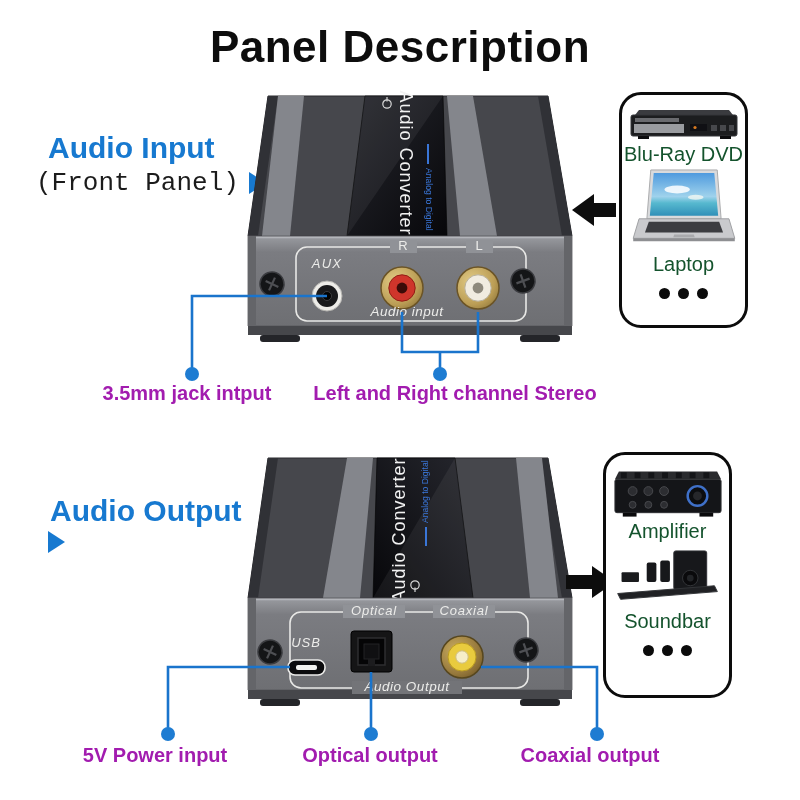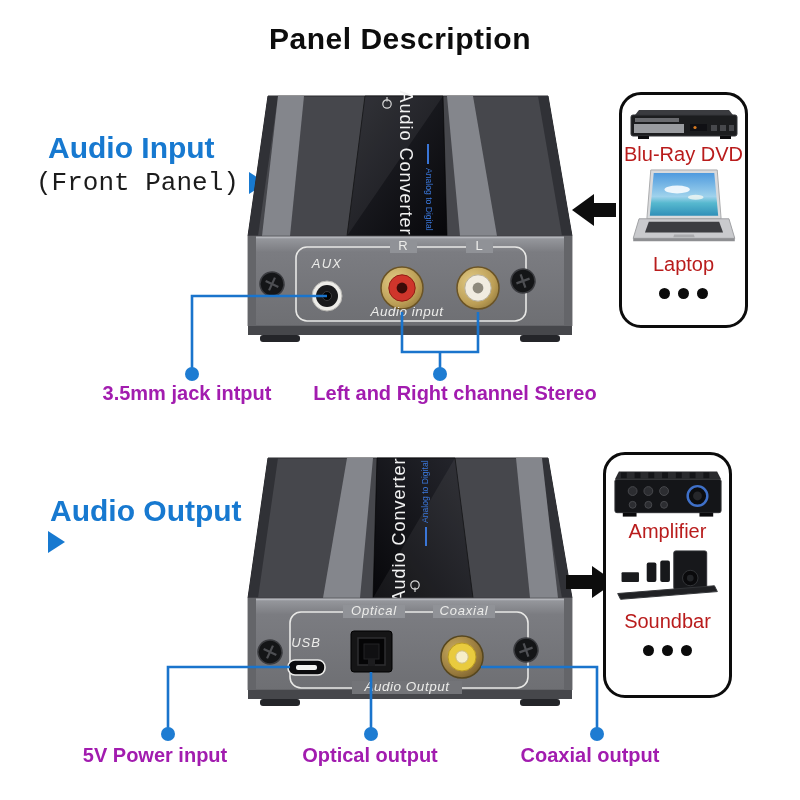--- a/index.html
+++ b/index.html
@@ -1,27 +1,27 @@
 <!DOCTYPE html>
 <html><head>
 <meta charset="utf-8">
 <style>
   html,body{margin:0;padding:0;background:#fff;}
   .stage{position:relative;width:800px;height:800px;background:#ffffff;overflow:hidden;
          font-family:"Liberation Sans",sans-serif;color:#111;}
   .title{position:absolute;top:22px;left:0;width:100%;text-align:center;
-         font-size:30px;font-weight:bold;color:#0d0d0d;letter-spacing:.5px;}
+         font-size:44px;font-weight:bold;color:#0d0d0d;letter-spacing:.5px;}
   .headblock{position:absolute;}
   .headblock .h1{font-size:30px;font-weight:bold;color:#1779d0;padding-left:12px;white-space:nowrap;}
   .headblock .h2{font-size:26px;color:#1b1b1b;margin-top:3px;display:flex;align-items:center;white-space:nowrap;font-family:Liberation Mono, monospace;}
   .tri{width:0;height:0;border-left:17px solid #1779d0;border-top:11px solid transparent;
        border-bottom:11px solid transparent;margin-left:10px;display:inline-block;}
   .devbox{position:absolute;width:123px;border:3px solid #0c0c0c;border-radius:22px;background:#fff;
           display:flex;flex-direction:column;align-items:center;}
-  .devbox .lbl{font-size:20px;color:#b91c1c;margin:1px 0 2px 0;white-space:nowrap;}
+  .devbox .lbl{font-size:20px;color:#14532d;margin:1px 0 2px 0;white-space:nowrap;}
   .dots{display:flex;gap:8px;margin-top:10px;}
   .dots i{width:11px;height:11px;border-radius:50%;background:#0b0b0b;display:block;}
   .callout{position:absolute;font-size:20px;font-weight:bold;color:#a21caf;text-align:center;white-space:nowrap;}
   .abs{position:absolute;}
   svg text{font-family:"Liberation Sans",sans-serif;}
 </style>
 </head>
 <body>
 
 <div class="stage">

